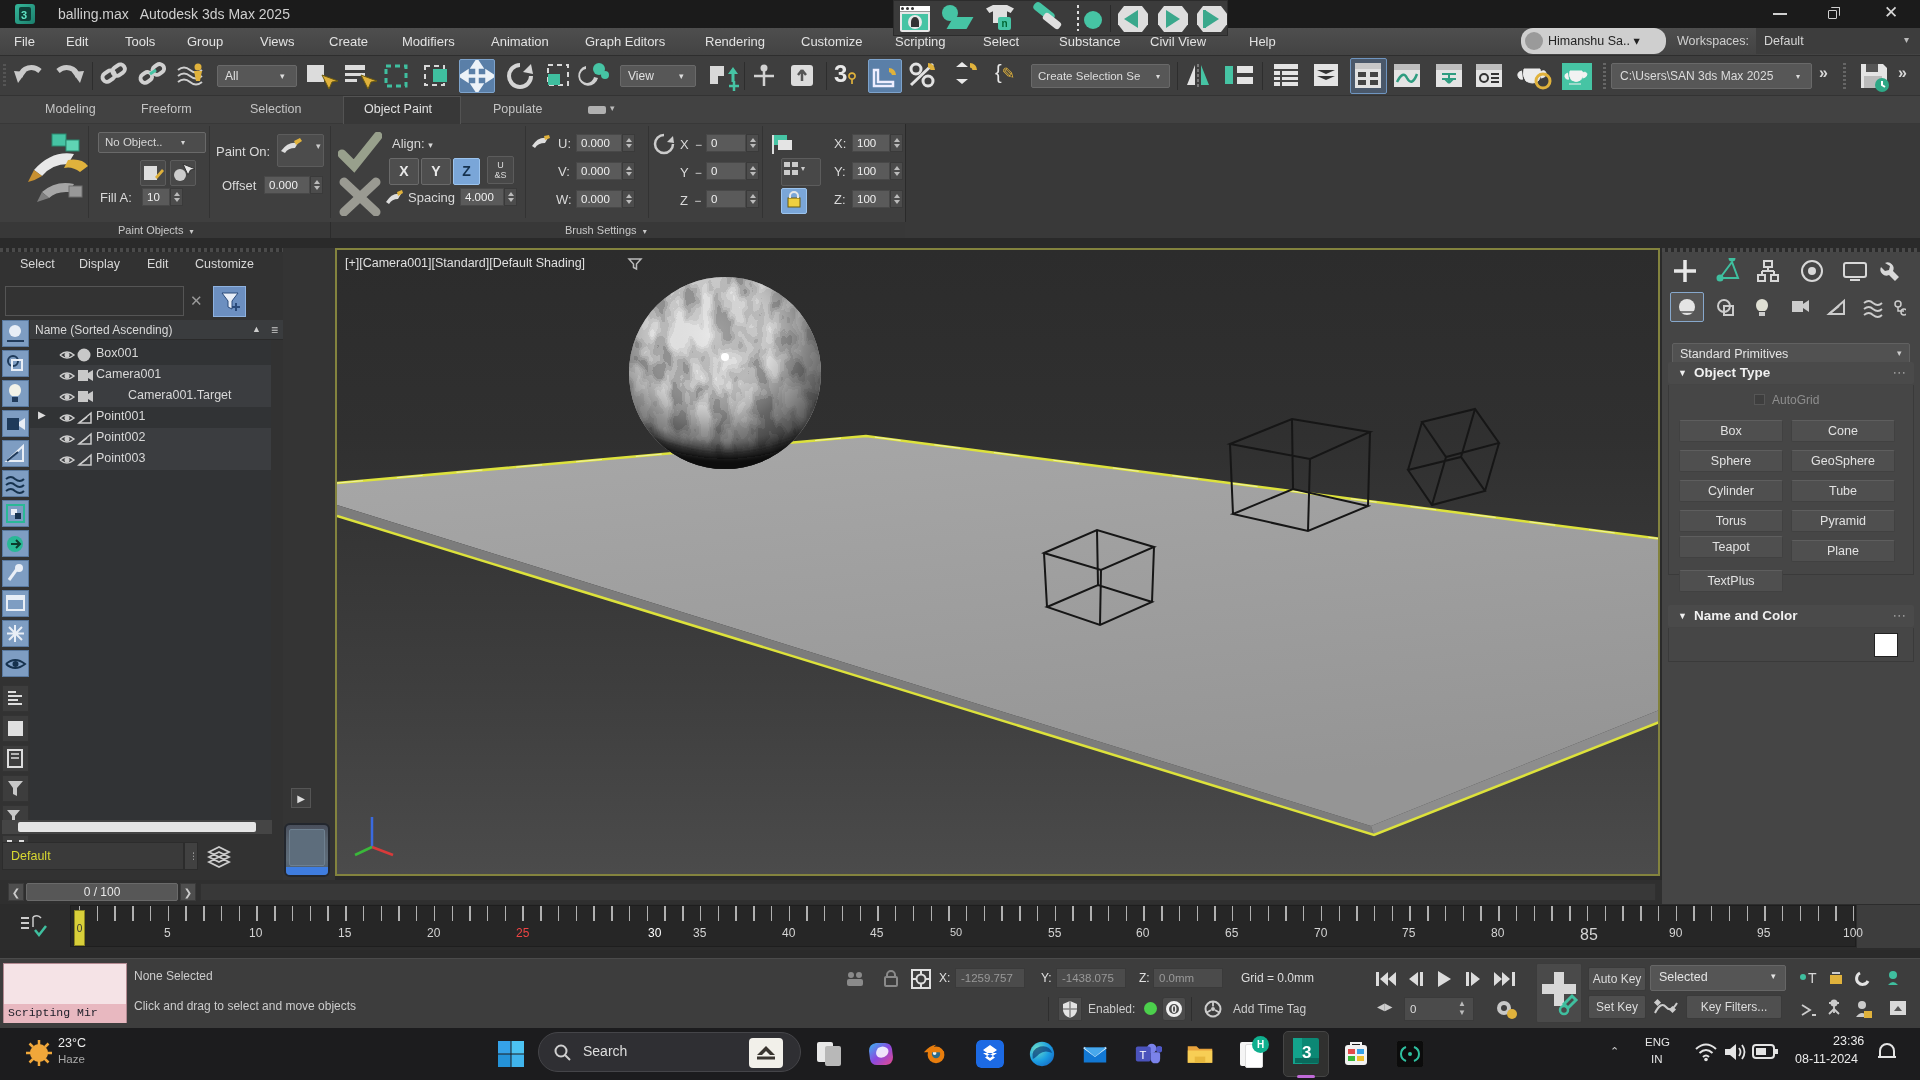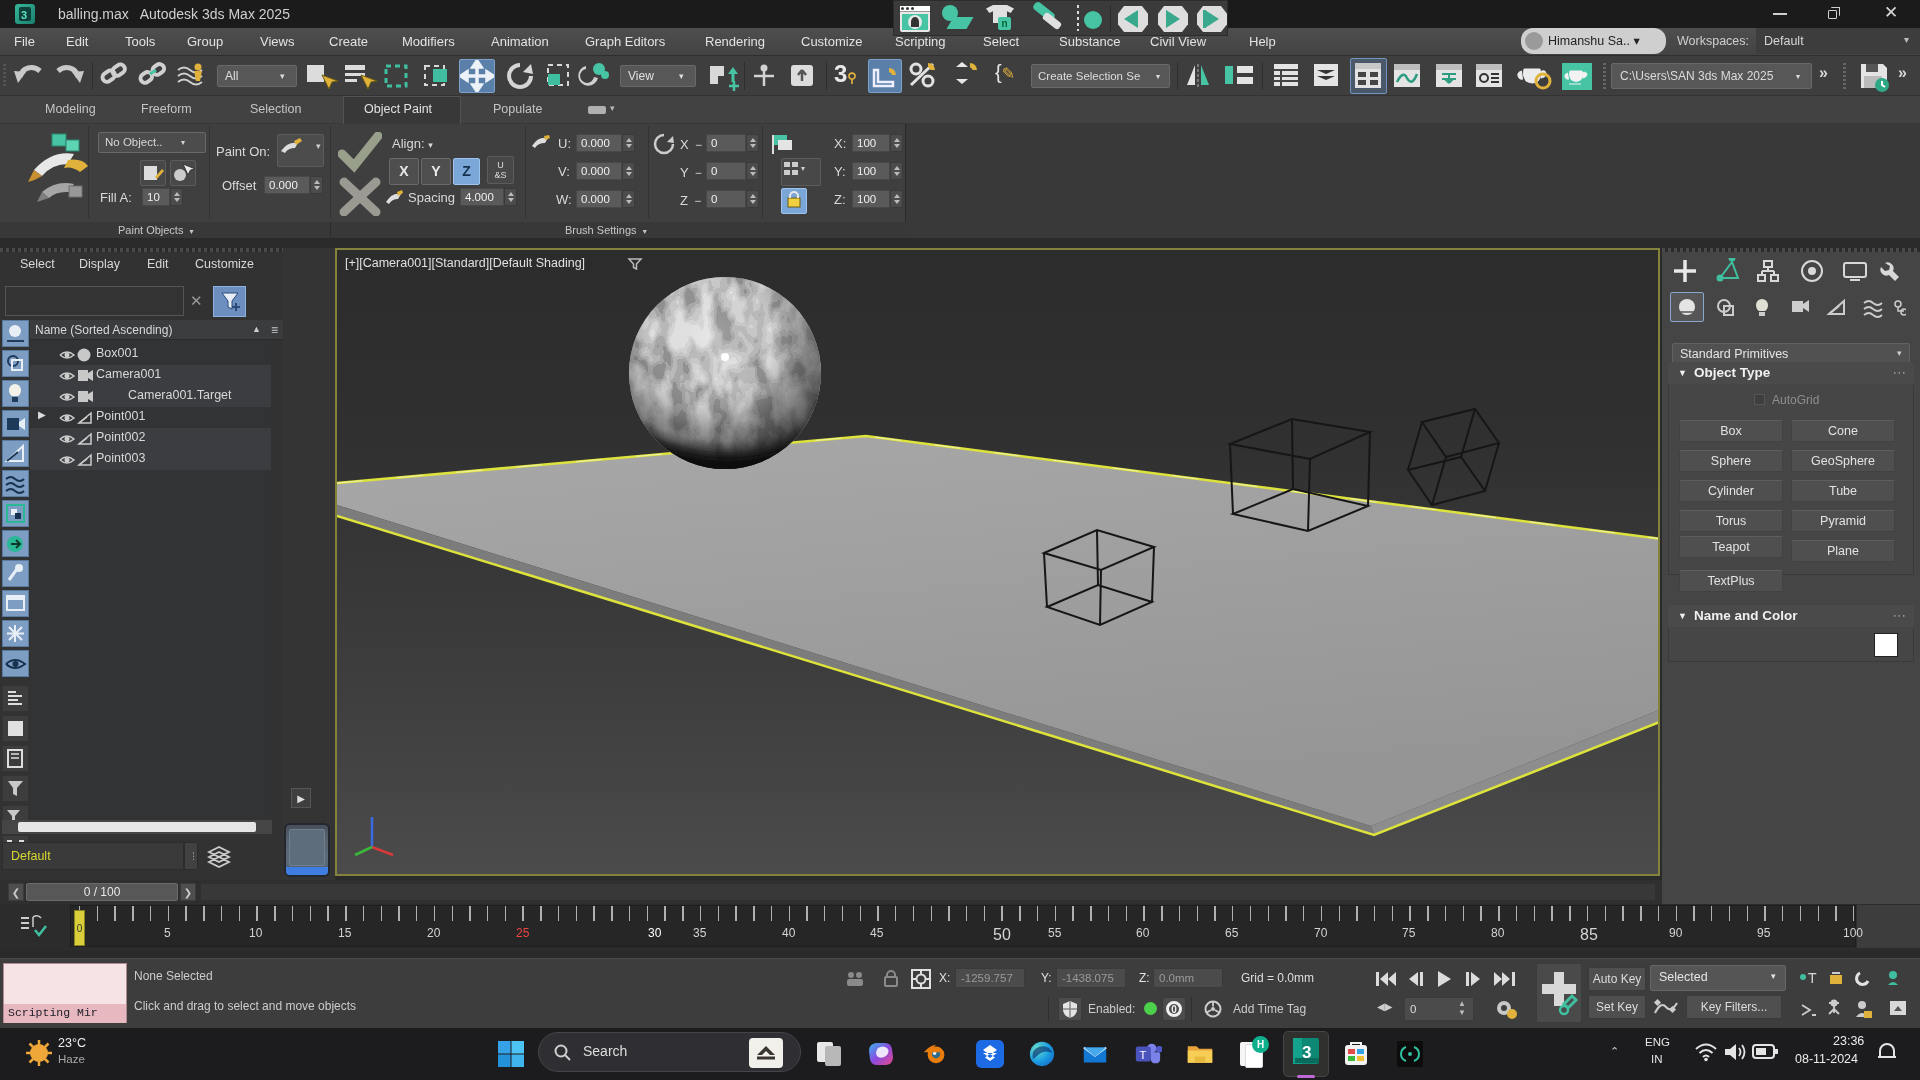--- a/index.html
+++ b/index.html
@@ -786,21 +786,21 @@
   <div id="ruler-nums">
         <span class="abs" style="left:164px;top:22px;font-size:12px;color:#d4d4d4;">5</span>
         <span class="abs" style="left:249px;top:22px;font-size:12px;color:#d4d4d4;">10</span>
         <span class="abs" style="left:338px;top:22px;font-size:12px;color:#d4d4d4;">15</span>
         <span class="abs" style="left:427px;top:22px;font-size:12px;color:#d4d4d4;">20</span>
         <span class="abs" style="left:516px;top:22px;font-size:12px;color:#ef4444;">25</span>
         <span class="abs" style="left:604px;top:22px;font-size:12px;color:#ffffff;margin-left:44px;">30</span>
         <span class="abs" style="left:693px;top:22px;font-size:12px;color:#d4d4d4;">35</span>
         <span class="abs" style="left:782px;top:22px;font-size:12px;color:#d4d4d4;">40</span>
         <span class="abs" style="left:870px;top:22px;font-size:12px;color:#d4d4d4;">45</span>
-        <span class="abs" style="left:993px;top:22px;font-size:16px;color:#d4d4d4;">50</span>
+        <span class="abs" style="left:950px;top:22px;font-size:11px;color:#d4d4d4;">50</span>
         <span class="abs" style="left:1048px;top:22px;font-size:12px;color:#d4d4d4;">55</span>
         <span class="abs" style="left:1136px;top:22px;font-size:12px;color:#d4d4d4;">60</span>
         <span class="abs" style="left:1225px;top:22px;font-size:12px;color:#d4d4d4;">65</span>
         <span class="abs" style="left:1314px;top:22px;font-size:12px;color:#d4d4d4;">70</span>
         <span class="abs" style="left:1402px;top:22px;font-size:12px;color:#d4d4d4;">75</span>
         <span class="abs" style="left:1491px;top:22px;font-size:12px;color:#d4d4d4;">80</span>
         <span class="abs" style="left:1580px;top:22px;font-size:16px;color:#d4d4d4;">85</span>
         <span class="abs" style="left:1669px;top:22px;font-size:12px;color:#d4d4d4;">90</span>
         <span class="abs" style="left:1757px;top:22px;font-size:12px;color:#d4d4d4;">95</span>
         <span class="abs" style="left:1843px;top:22px;font-size:12px;color:#d4d4d4;">100</span>

